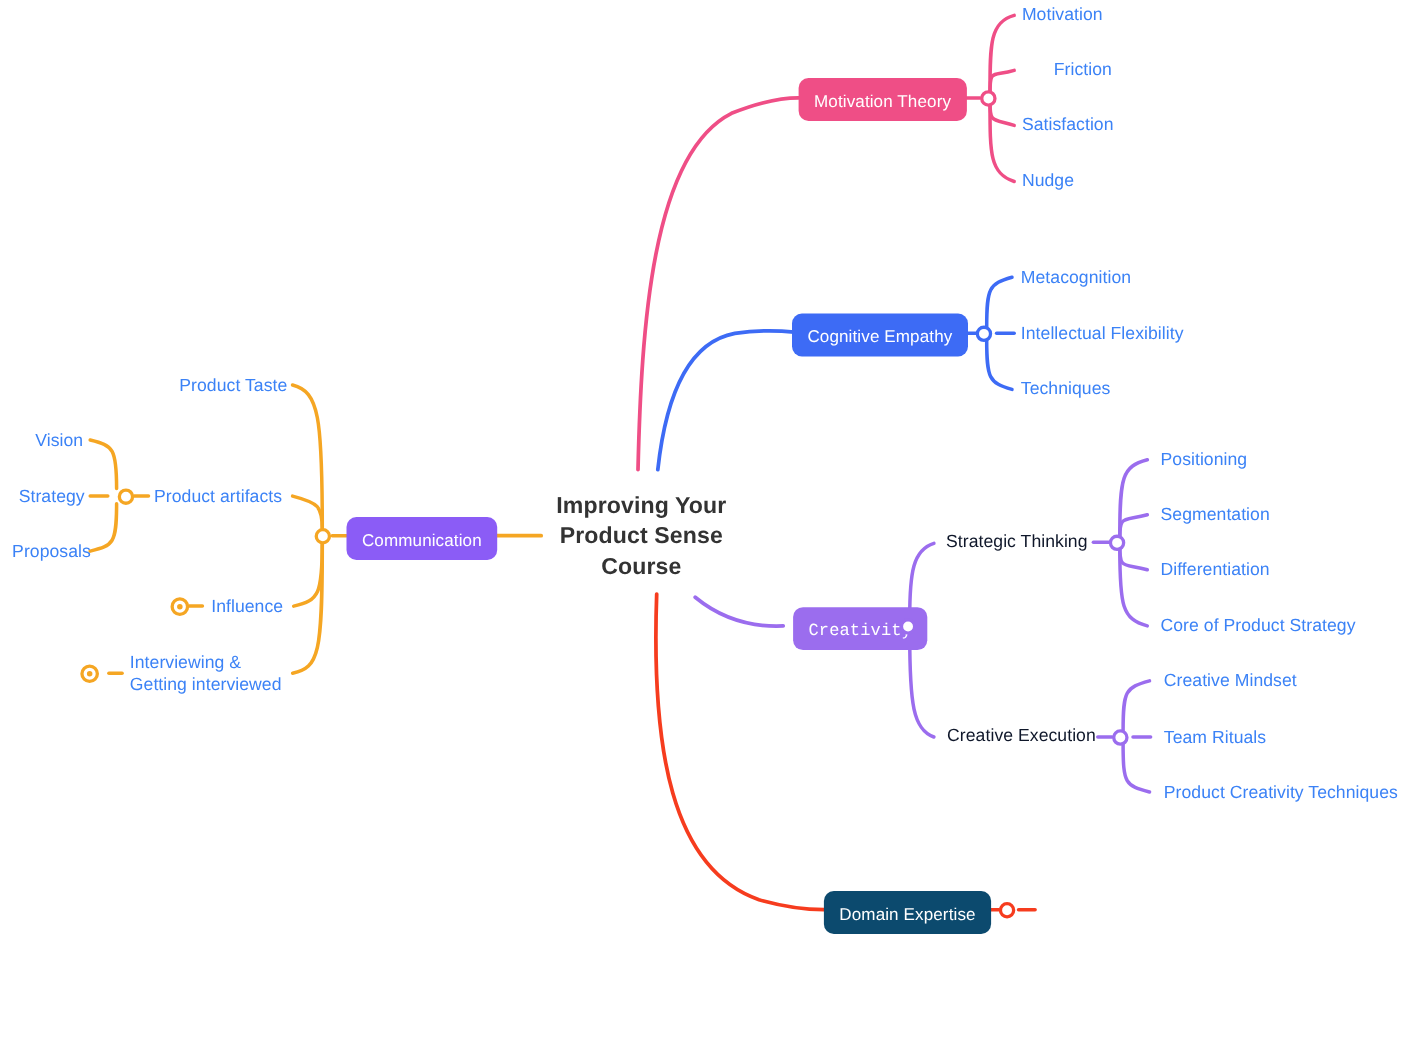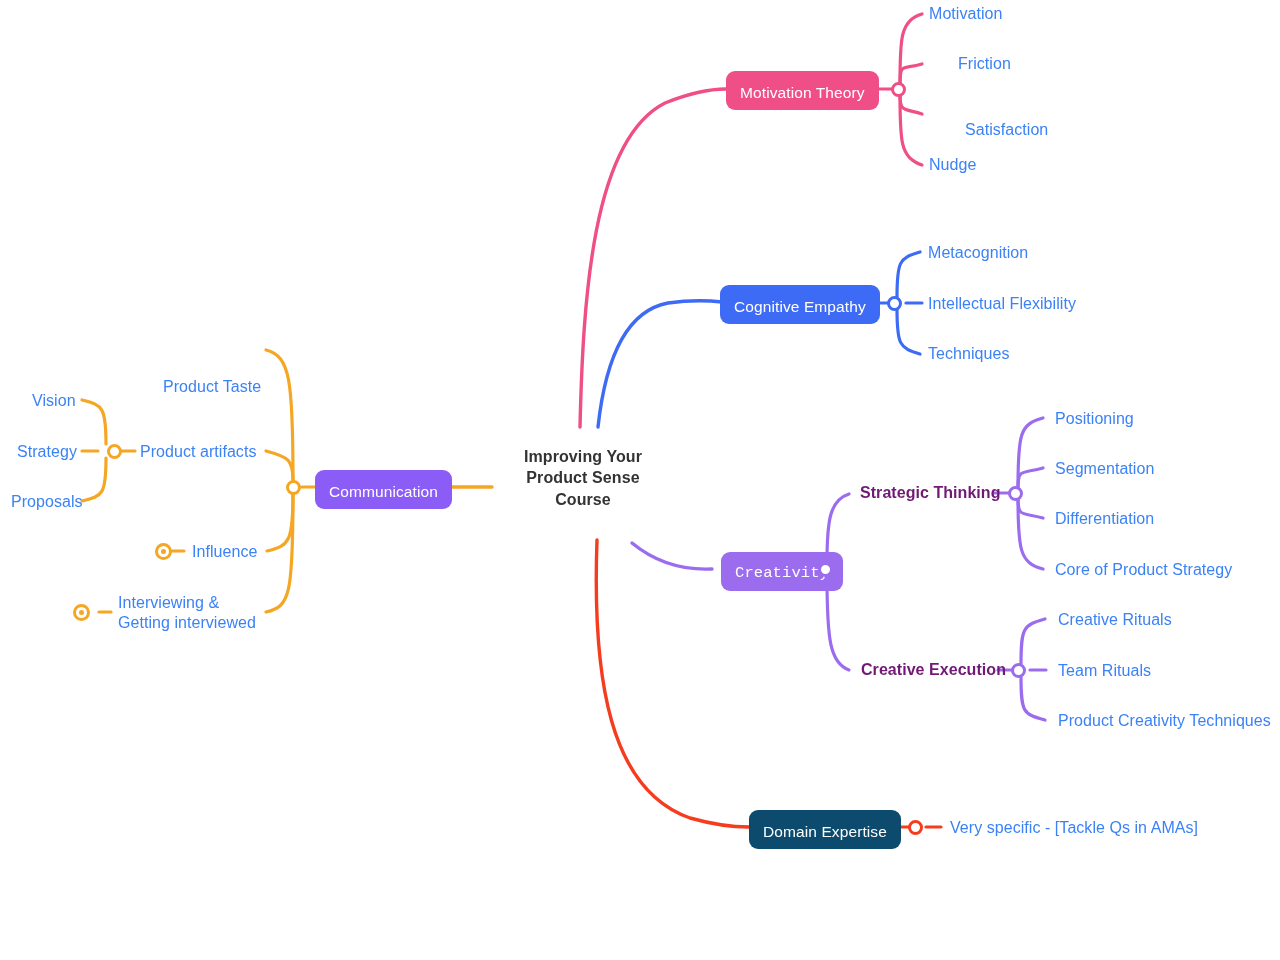--- a/index.html
+++ b/index.html
@@ -30,21 +30,21 @@
     pointer-events: none;
   }
   .node {
     position: absolute;
     box-sizing: border-box;
     white-space: nowrap;
   }
   
   .root-node {
     color: #333333;
-    font-size: 16px;
+    font-size: 21px;
     font-weight: bold;
     line-height: 1.33;
     text-align: center;
     letter-spacing: 0.1px;
   }
   
   .pill {
     color: #ffffff;
     font-size: 15.5px;
     border-radius: 9px;
@@ -55,24 +55,23 @@
   }
   
   .leaf {
     color: #3b82f6;
     font-size: 16px;
     line-height: 1.25;
     letter-spacing: 0.05px;
   }
   .leaf.two-line { white-space: normal; width: 160px; }
   .mid {
-    color: #701a75;
+    color: #0f172a;
     font-size: 16px;
     letter-spacing: 0.05px;
-    font-weight: bold;
   }
   
   .marker {
     position: absolute;
     border-radius: 50%;
     box-sizing: border-box;
     background: #ffffff;
   }
   .marker.ring {
     width: 15px; height: 15px;
@@ -160,21 +159,21 @@
 
   <div class="node root-node" style="left:500px; top:446px; width:166px;">
     <div>Improving Your</div>
     <div>Product Sense</div>
     <div>Course</div>
   </div>
 
   <div class="node pill" style="left:315px; top:470px; background:#8b5cf6;">Communication</div>
   <div class="marker ring" style="left:286px; top:480px; border-color:#F5A623; color:#F5A623;"></div>
 
-  <div class="node leaf" style="left:163px; top:341px;margin-top:36px;">Product Taste</div>
+  <div class="node leaf" style="left:163px; top:341px;">Product Taste</div>
 
   <div class="node leaf" style="left:140px; top:442px;">Product artifacts</div>
   <div class="marker ring" style="left:107px; top:444px; border-color:#F5A623; color:#F5A623;"></div>
 
   <div class="node leaf" style="left:32px; top:391px;">Vision</div>
   <div class="node leaf" style="left:17px; top:442px;">Strategy</div>
   <div class="node leaf" style="left:11px; top:492px;">Proposals</div>
 
   <div class="node leaf" style="left:192px; top:542px;">Influence</div>
   <div class="marker collapsed" style="left:155px; top:543px; border-color:#F5A623; color:#F5A623;"></div>
@@ -183,21 +182,21 @@
     <span>Interviewing &amp;</span><br>
     <span>Getting interviewed</span>
   </div>
   <div class="marker collapsed" style="left:73px; top:604px; border-color:#F5A623; color:#F5A623;"></div>
 
   <div class="node pill" style="left:726px; top:71px; background:#EF4E86;">Motivation Theory</div>
   <div class="marker ring" style="left:891px; top:82px; border-color:#EF4E86; color:#EF4E86;"></div>
 
   <div class="node leaf" style="left:929px; top:4px;">Motivation</div>
   <div class="node leaf" style="left:929px; top:54px;margin-left:29px;">Friction</div>
-  <div class="node leaf" style="left:929px; top:120px;margin-left:36px;">Satisfaction</div>
+  <div class="node leaf" style="left:929px; top:104px;">Satisfaction</div>
   <div class="node leaf" style="left:929px; top:155px;">Nudge</div>
 
   <div class="node pill" style="left:720px; top:285px; background:#3D6BF5;">Cognitive Empathy</div>
   <div class="marker ring" style="left:887px; top:296px; border-color:#3D6BF5; color:#3D6BF5;"></div>
 
   <div class="node leaf" style="left:928px; top:243px;">Metacognition</div>
   <div class="node leaf" style="left:928px; top:294px;">Intellectual Flexibility</div>
   <div class="node leaf" style="left:928px; top:344px;">Techniques</div>
 
   <div class="node pill" style="left:721px; top:552px; background:#9B6DEE;font-family:Liberation Mono, monospace;">Creativity</div>
@@ -207,22 +206,21 @@
   <div class="marker ring" style="left:1008px; top:486px; border-color:#9B6DEE; color:#9B6DEE;"></div>
 
   <div class="node leaf" style="left:1055px; top:409px;">Positioning</div>
   <div class="node leaf" style="left:1055px; top:459px;">Segmentation</div>
   <div class="node leaf" style="left:1055px; top:509px;">Differentiation</div>
   <div class="node leaf" style="left:1055px; top:560px;">Core of Product Strategy</div>
 
   <div class="node mid" style="left:861px; top:661px;">Creative Execution</div>
   <div class="marker ring" style="left:1011px; top:663px; border-color:#9B6DEE; color:#9B6DEE;"></div>
 
-  <div class="node leaf" style="left:1058px; top:610px;">Creative Rituals</div>
+  <div class="node leaf" style="left:1058px; top:610px;">Creative Mindset</div>
   <div class="node leaf" style="left:1058px; top:661px;">Team Rituals</div>
   <div class="node leaf" style="left:1058px; top:711px;">Product Creativity Techniques</div>
 
   <div class="node pill" style="left:749px; top:810px; background:#0c4a6e;">Domain Expertise</div>
   <div class="marker ring" style="left:908px; top:820px; border-color:#F63C1E; color:#F63C1E;"></div>
 
-  <div class="node leaf" style="left:950px; top:818px;">Very specific - [Tackle Qs in AMAs]</div>
 
 </div>
 
 </body></html>

